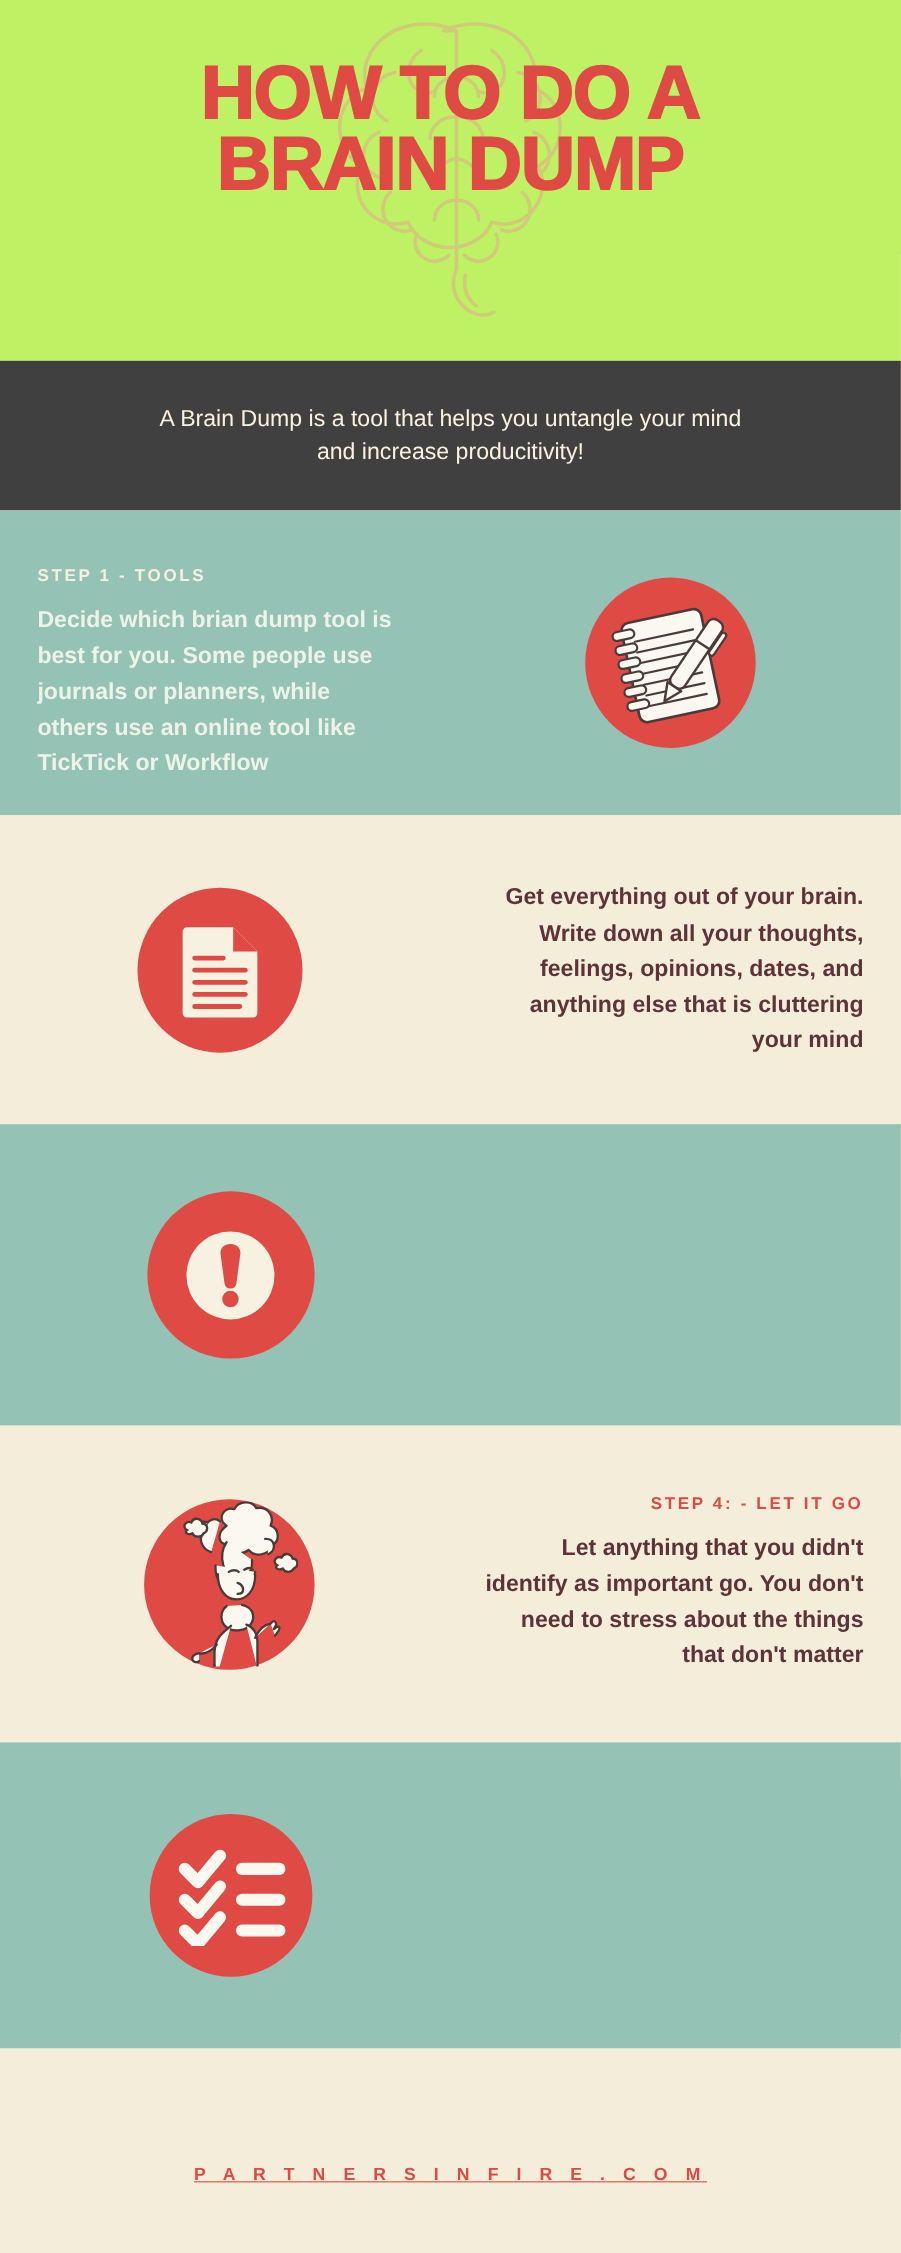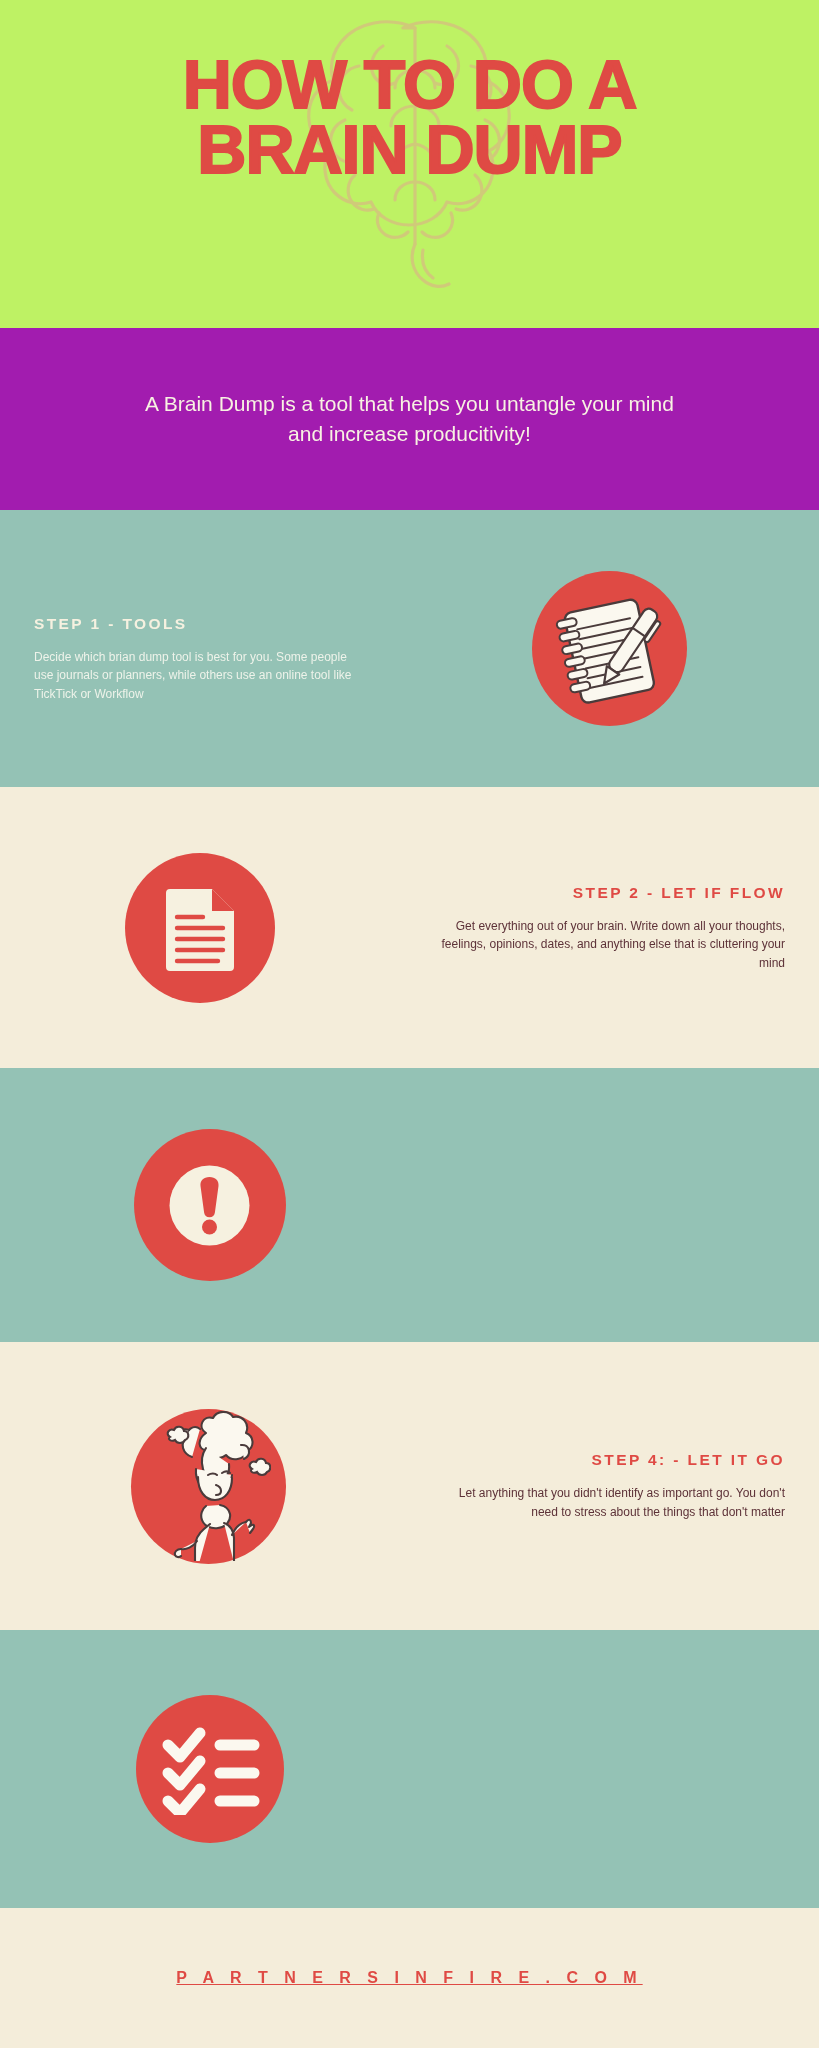--- a/index.html
+++ b/index.html
@@ -19,40 +19,40 @@
     text-align:center;color:#df4a44;
     font-family:"Liberation Sans Narrow","Liberation Sans",sans-serif;
     font-weight:700;font-size:68px;line-height:.95;
     letter-spacing:-1px;-webkit-text-stroke:2px #df4a44;
     text-transform:uppercase;
   }
   .hero-title .l2{display:block;}
 
   
   .banner{
-    position:relative;height:182px;background:#a21caf;
+    position:relative;height:136px;background:#404040;
     display:flex;align-items:center;justify-content:center;
   }
   .banner-text{
     color:#f8f2e2;font-size:21px;line-height:1.45;text-align:center;
     max-width:560px;font-weight:400;
   }
 
   
   .row{position:relative;display:flex;align-items:center;}
   .row.teal{background:#94c2b5;}
   .row.cream{background:#f4edda;}
   .row .col-text{box-sizing:border-box;padding:0 34px;}
   .row .col-icon{box-sizing:border-box;display:flex;align-items:center;justify-content:center;}
 
   .step-title{
     font-weight:700;font-size:15.5px;letter-spacing:2.4px;
     text-transform:uppercase;margin:0 0 14px 0;line-height:1.28;
   }
-  .step-body{font-size:12px;line-height:1.55;margin:0;font-weight:400;}
+  .step-body{font-size:21px;line-height:1.55;margin:0;font-weight:700;}
 
   .teal .step-title{color:#f6f1e0;}
   .teal .step-body{color:#eef3ea;}
   .cream .step-title{color:#df4a44;}
   .cream .step-body{color:#5d3238;}
 
   .align-left{text-align:left;margin-top:20px;}
   .align-right{text-align:right;}
 
   
@@ -152,21 +152,20 @@
             <line x1="17" y1="34" x2="43" y2="34"></line>
             <line x1="17" y1="45" x2="63" y2="45"></line>
             <line x1="17" y1="56" x2="63" y2="56"></line>
             <line x1="17" y1="67" x2="63" y2="67"></line>
             <line x1="17" y1="78" x2="58" y2="78"></line>
           </g>
         </svg>
       </div>
     </div>
     <div class="col-text align-right" style="width:419px;">
-      <h2 class="step-title">STEP 2 - LET IF FLOW</h2>
       <p class="step-body">Get everything out of your brain. Write down all your thoughts, feelings, opinions, dates, and anything else that is cluttering your mind</p>
     </div>
   </div>
 
   <div class="row teal" style="height:274px;">
     <div class="col-icon" style="width:419px;">
       <div class="circle" style="width:152px;height:152px;">
         <svg width="105" height="105" viewBox="0 0 105 105">
           <circle cx="52.5" cy="52.5" r="40" fill="#f6f1e0"></circle>
           <path d="M52.5 24c6 0 9.5 3.6 9 9l-3.6 26.5c-.4 3.2-2.3 4.8-5.4 4.8s-5-1.6-5.4-4.8L43.5 33c-.5-5.4 3-9 9-9z" fill="#df4a44"></path>

